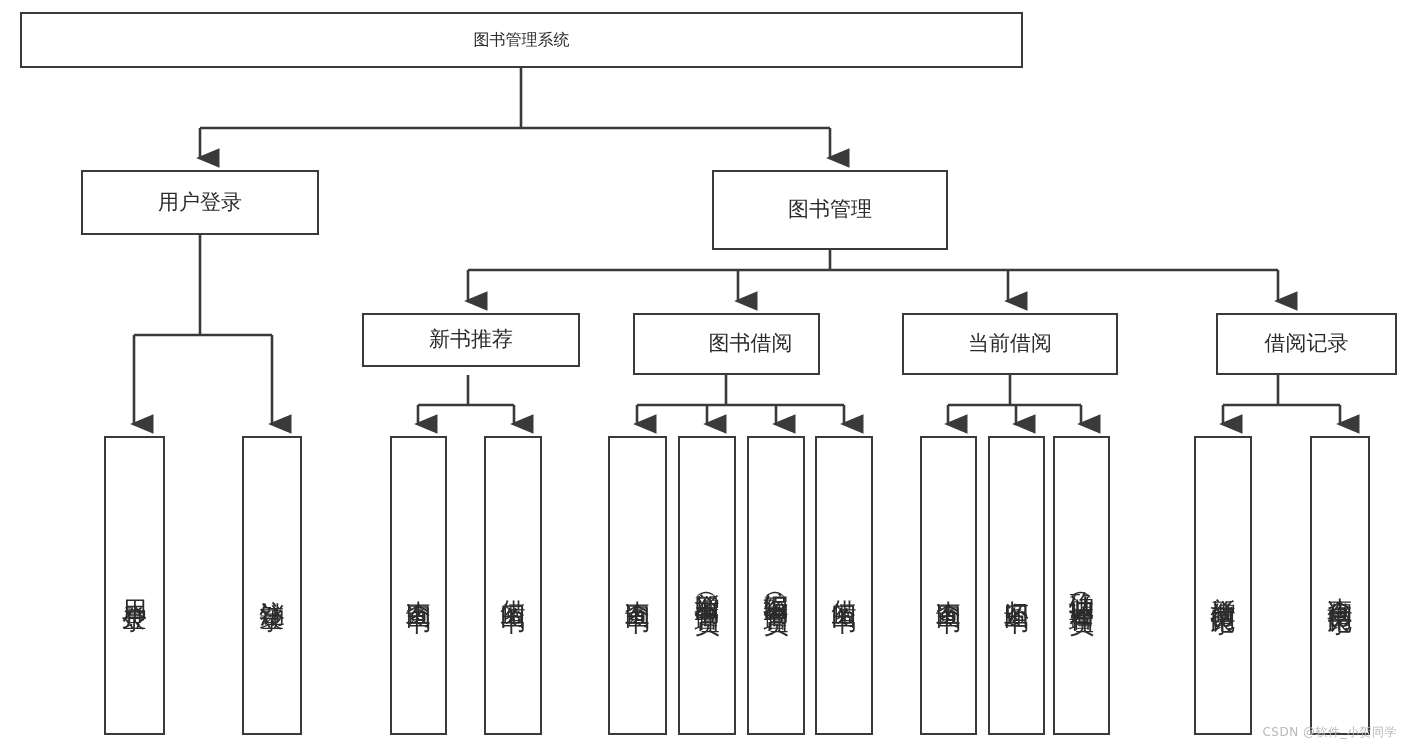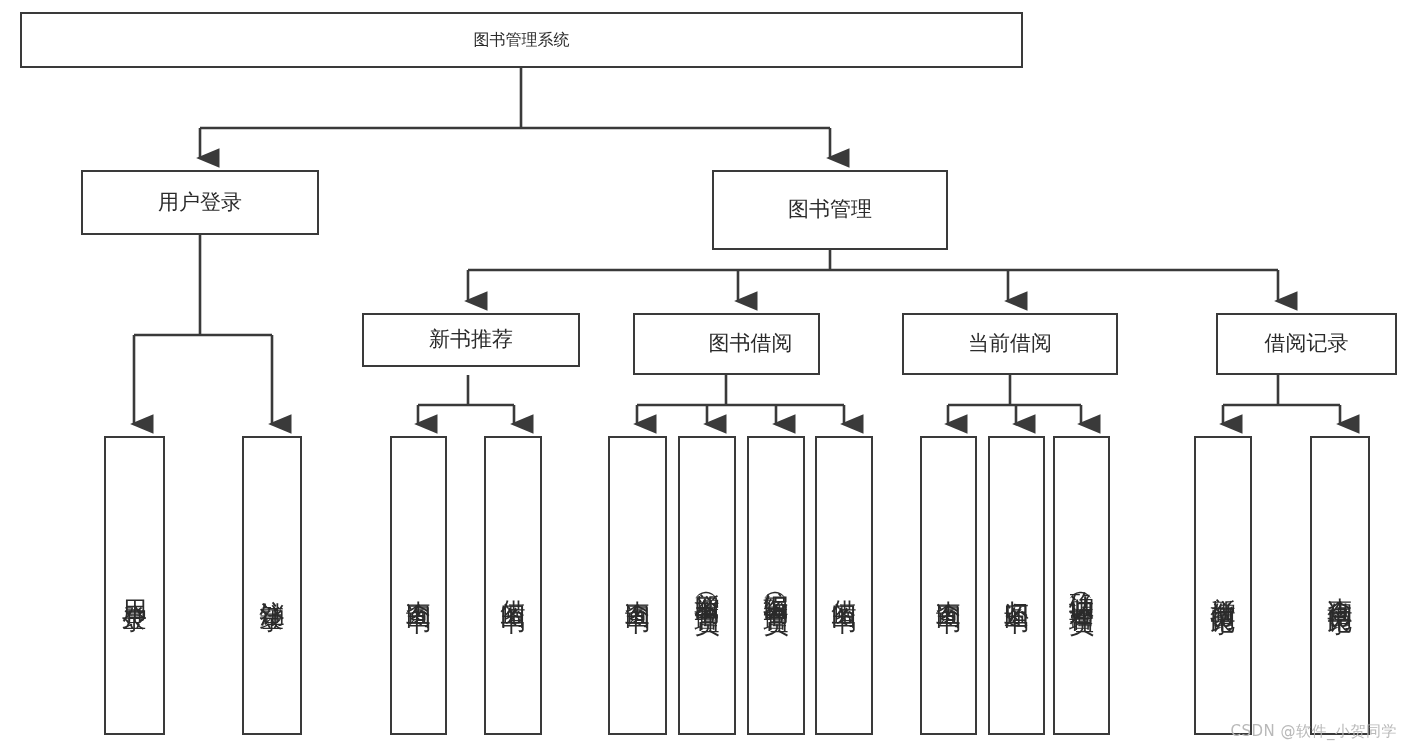--- a/index.html
+++ b/index.html
@@ -43,21 +43,21 @@
     font-size:25px;
     line-height:1.0;
     letter-spacing:3px;
     white-space:nowrap;
     max-height:100%;
   }
   #watermark{
     position:absolute;
     right:8px;
     bottom:6px;
-    font-size:15px;
+    font-size:12px;
     color:#b9b9b9;
     letter-spacing:0.5px;
     pointer-events:none;
     white-space:nowrap;
   }
 </style>
 </head>
 <body>
 
 <div id="stage">

